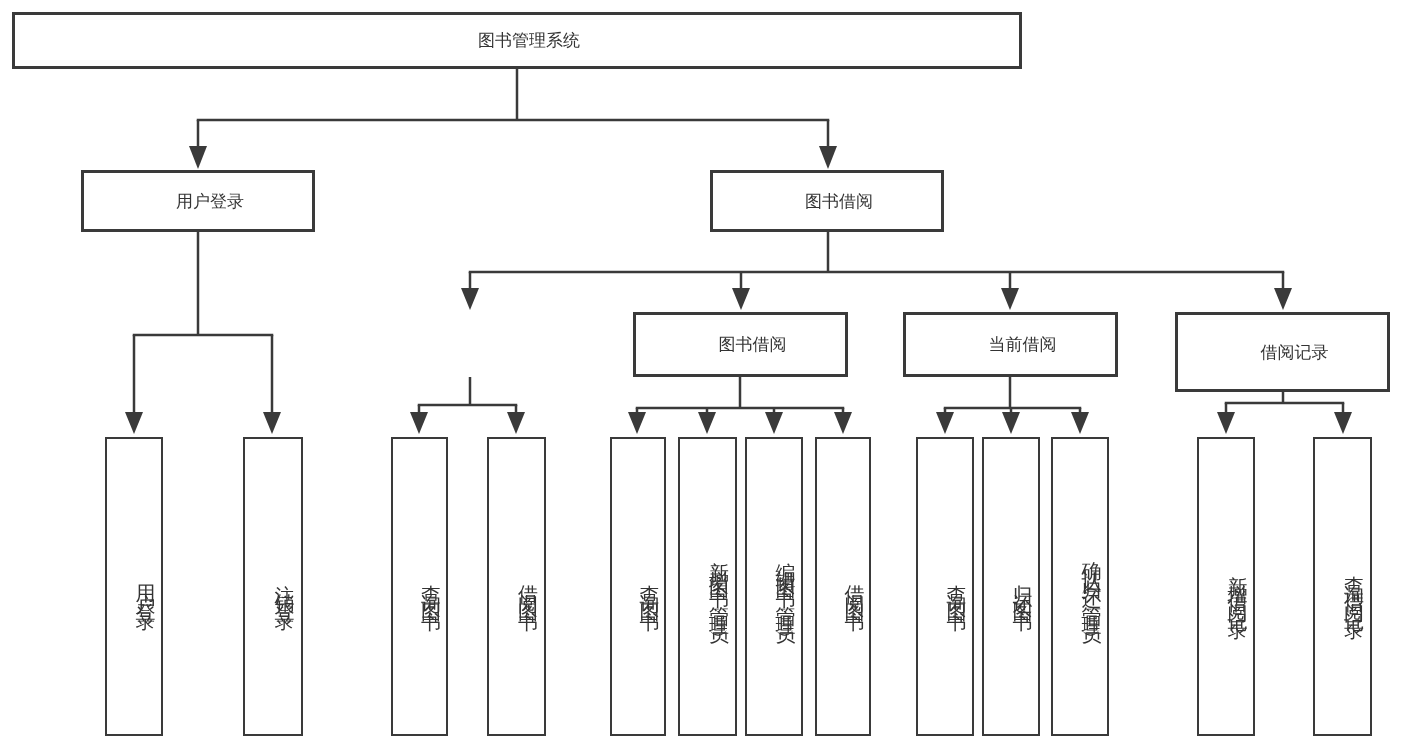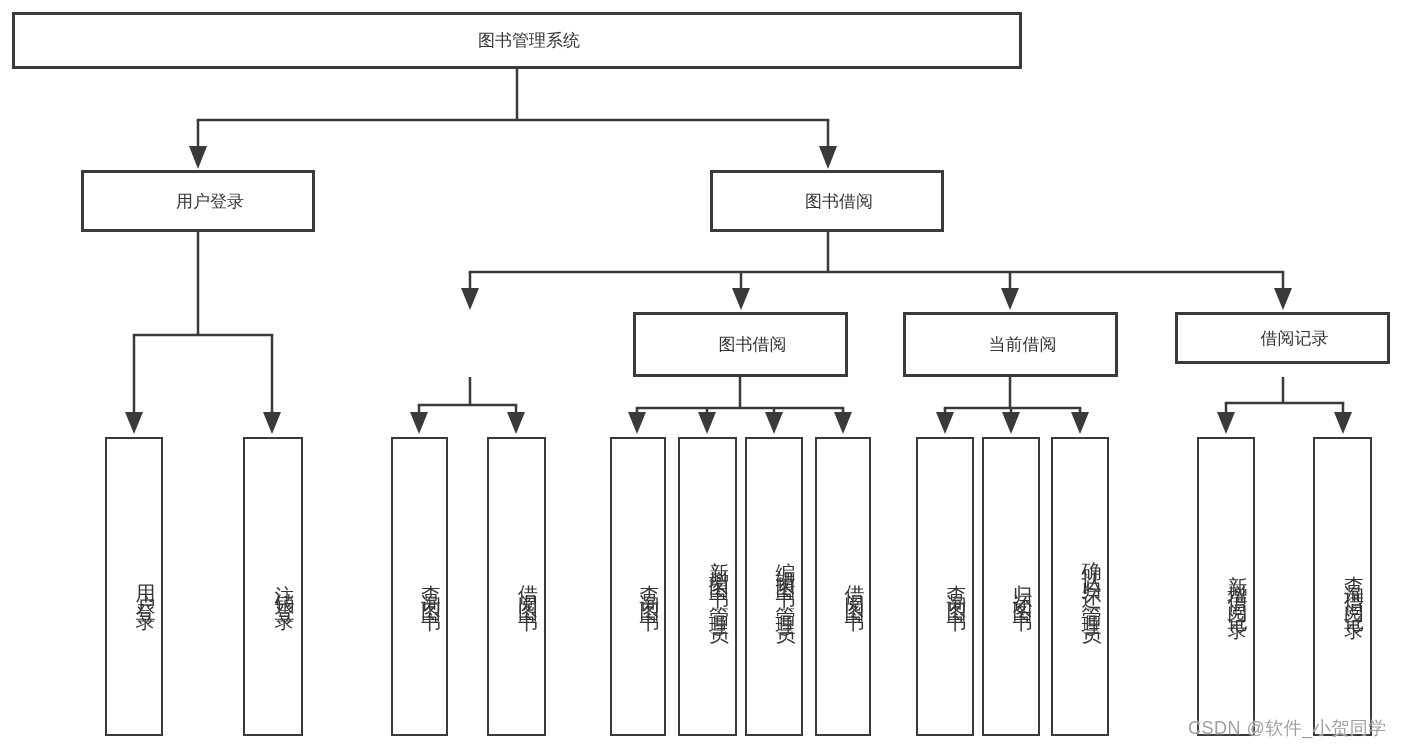--- a/index.html
+++ b/index.html
@@ -135,21 +135,21 @@
   <div class="node" style="left:710px; top:170px; width:234px; height:62px;">
     <span class="lbl">图书借阅</span>
   </div>
 
   <div class="node" style="left:903px; top:312px; width:215px; height:65px;">
     <span class="lbl">当前借阅</span>
   </div>
   <div class="node" style="left:633px; top:312px; width:215px; height:65px;">
     <span class="lbl">图书借阅</span>
   </div>
-  <div class="node" style="left:1175px; top:312px; width:215px; height:52px;">
+  <div class="node" style="left:1175px; top:312px; width:215px; height:80px;">
     <span class="lbl">借阅记录</span>
   </div>
 
   <div class="node leaf" style="left:105px; top:437px; width:58px; height:299px;">
     <span class="lbl">用户登录</span>
   </div>
   <div class="node leaf" style="left:243px; top:437px; width:60px; height:299px;">
     <span class="lbl">注销登录</span>
   </div>
 
@@ -183,15 +183,14 @@
     <span class="lbl">确认归还（管理员）</span>
   </div>
 
   <div class="node leaf" style="left:1197px; top:437px; width:58px; height:299px;">
     <span class="lbl">新增借阅记录</span>
   </div>
   <div class="node leaf" style="left:1313px; top:437px; width:59px; height:299px;">
     <span class="lbl">查询借阅记录</span>
   </div>
 
-  <div class="watermark">CSDN @软件_小贺同学</div>
 
 </div>
 
 </body></html>

